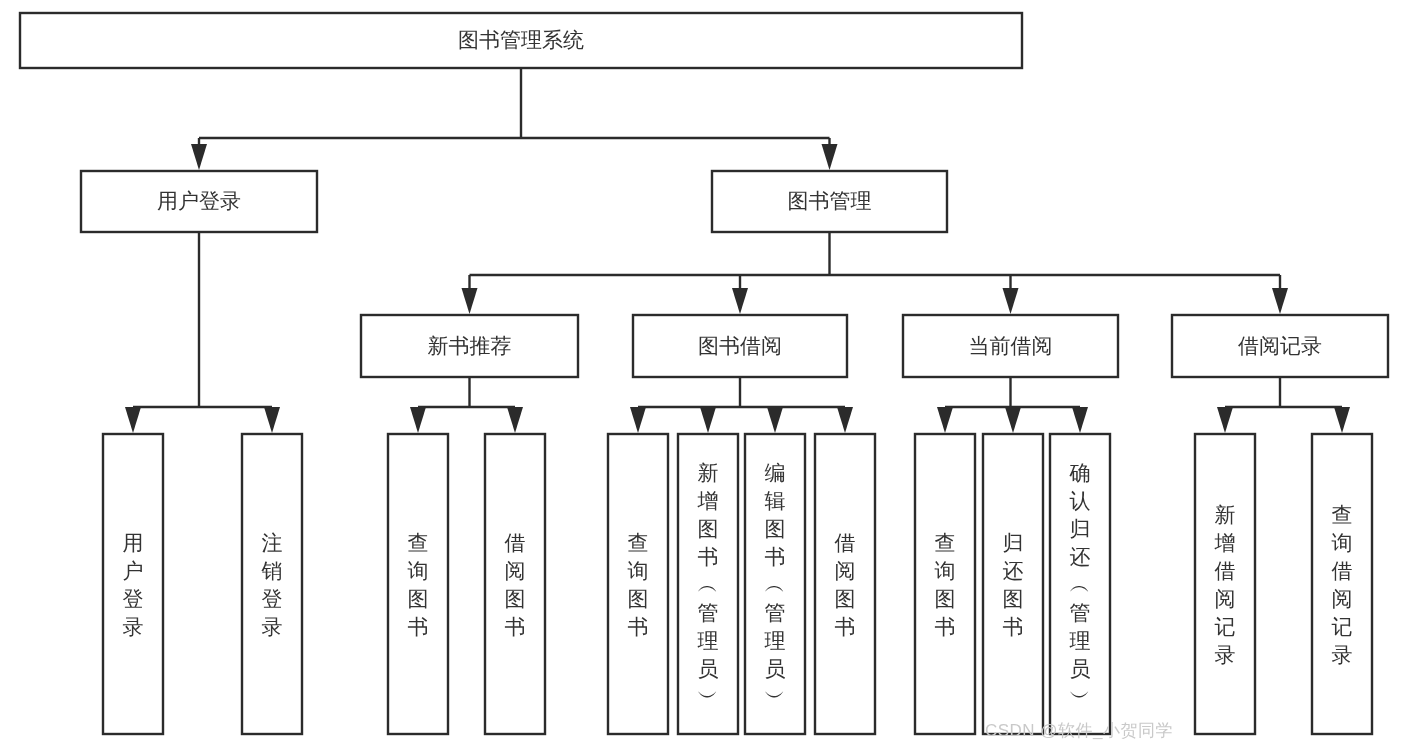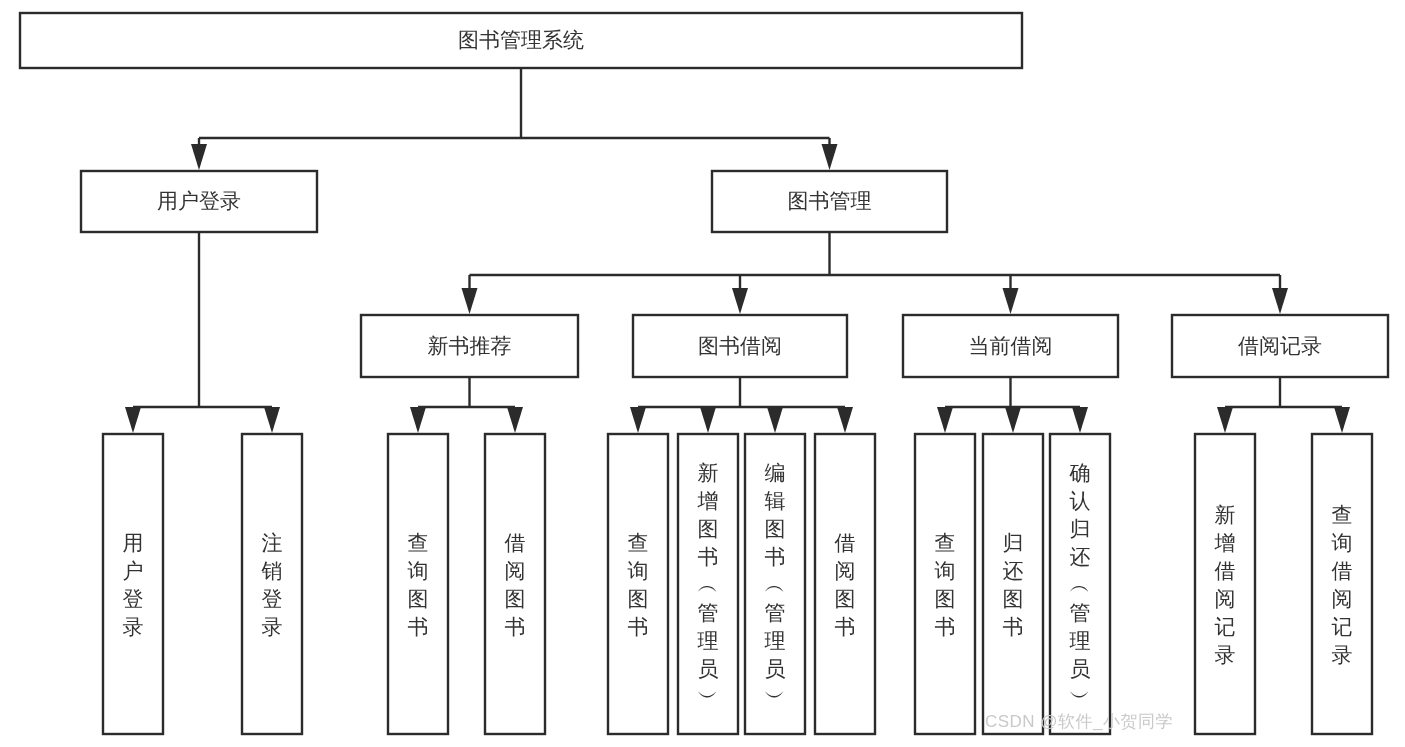--- a/index.html
+++ b/index.html
@@ -51,21 +51,21 @@
   }
   .node-label-v {
     font-family: "Liberation Sans", "DejaVu Sans", sans-serif;
     font-size: 21px;
     fill: #333333;
     text-anchor: middle;
   }
   .watermark-text {
     position: absolute;
     right: 10px;
-    bottom: 14px;
+    bottom: 5px;
     font-family: "Liberation Sans", "DejaVu Sans", sans-serif;
     font-size: 17px;
     color: #c9c9c9;
     white-space: nowrap;
     user-select: none;
     letter-spacing: 0.5px;
   }
 </style>
 </head>
 <body>

